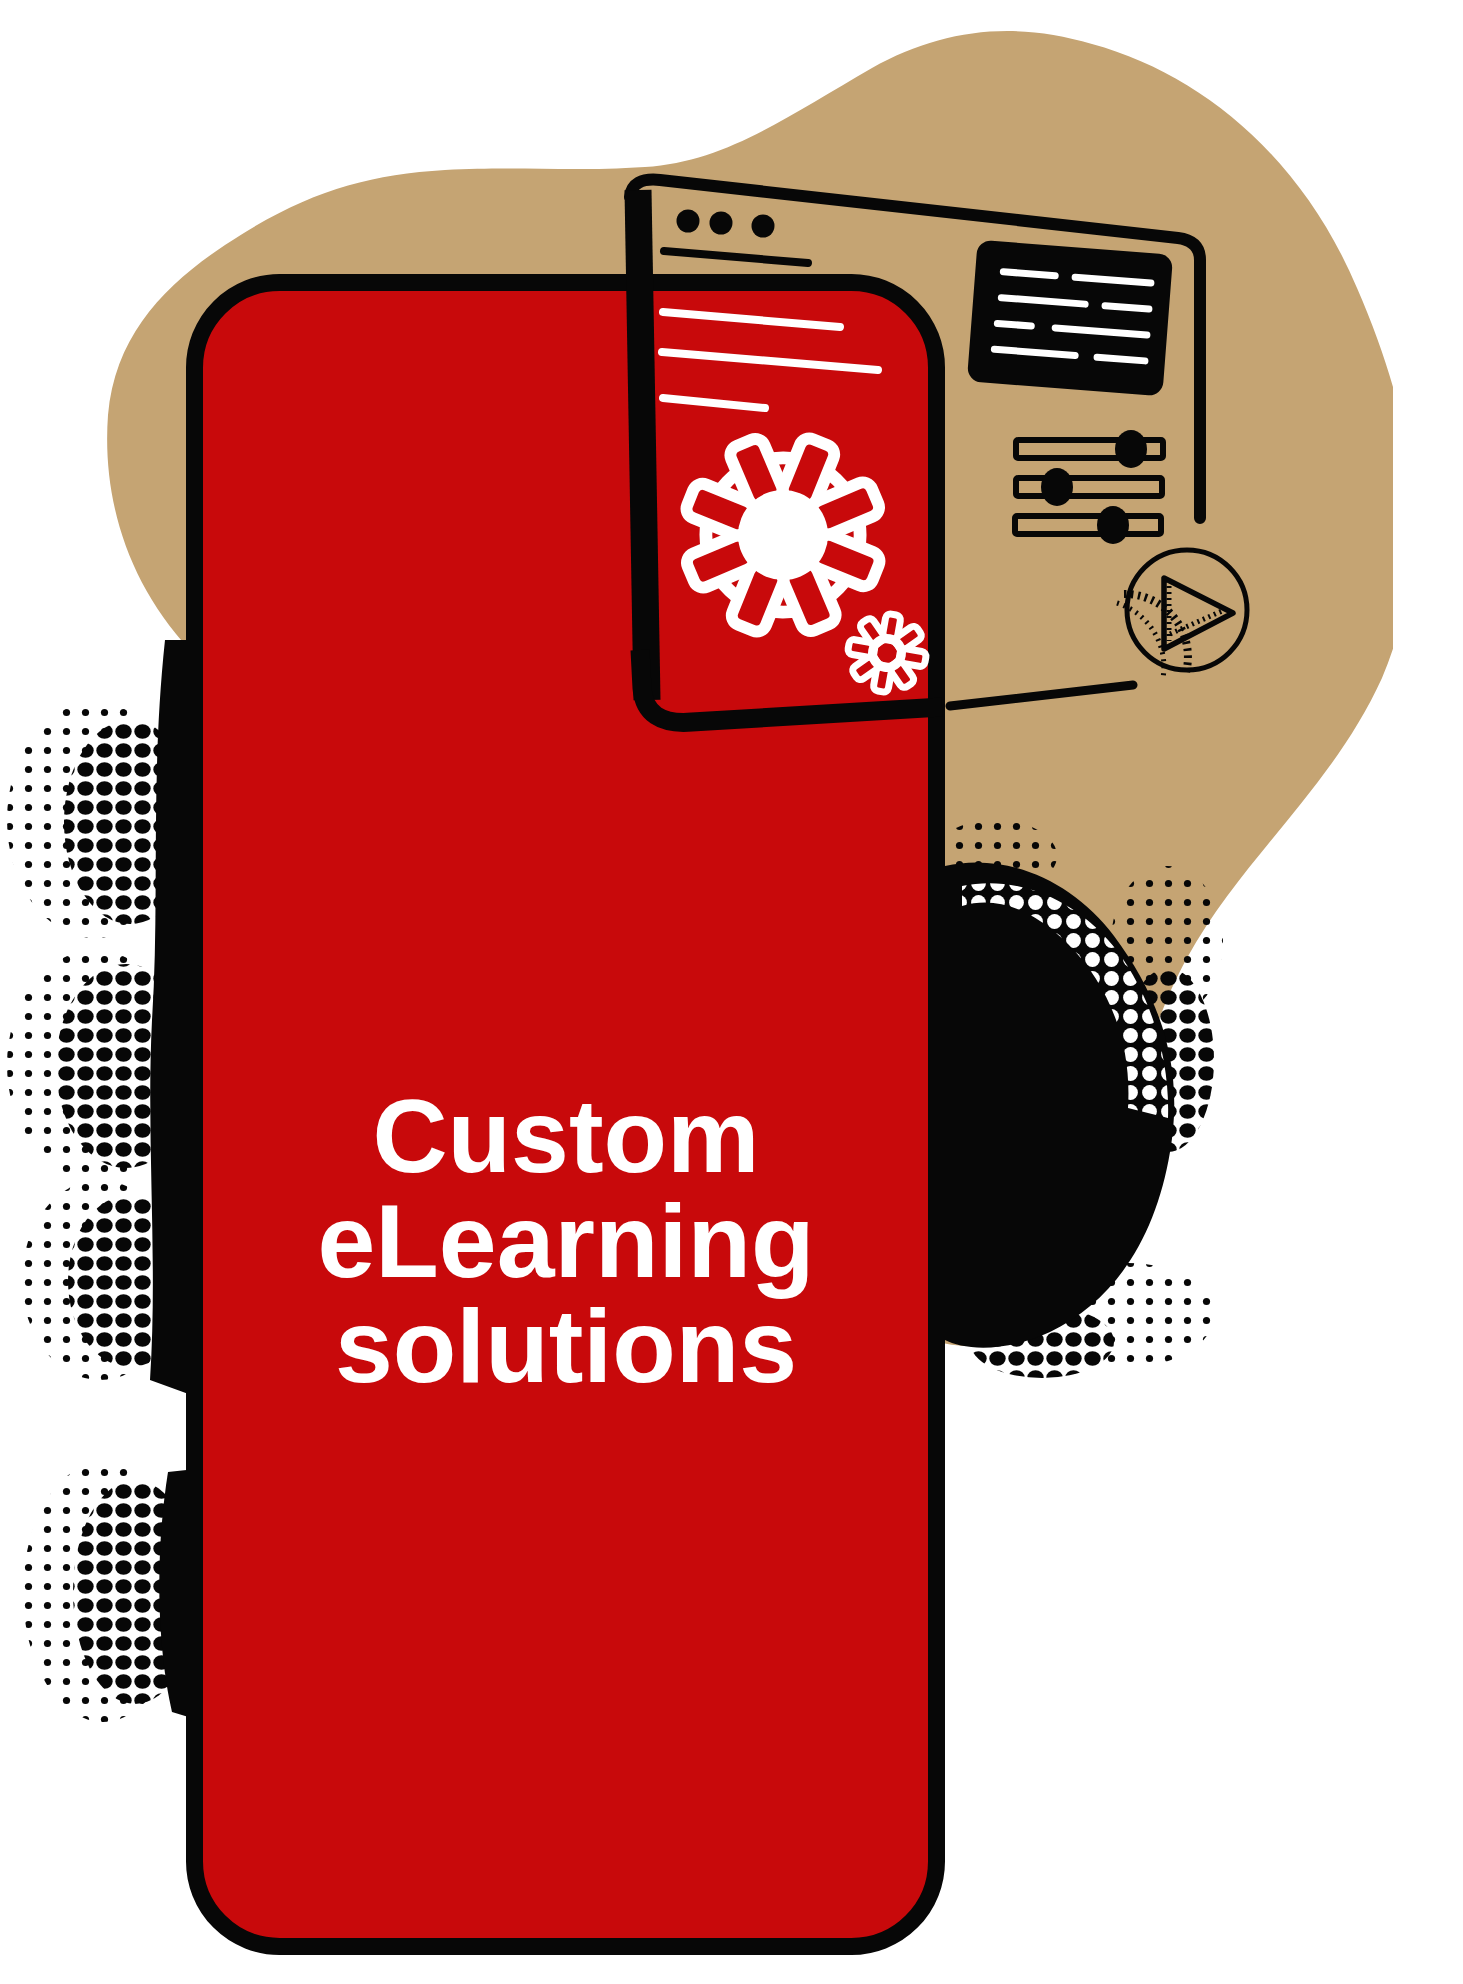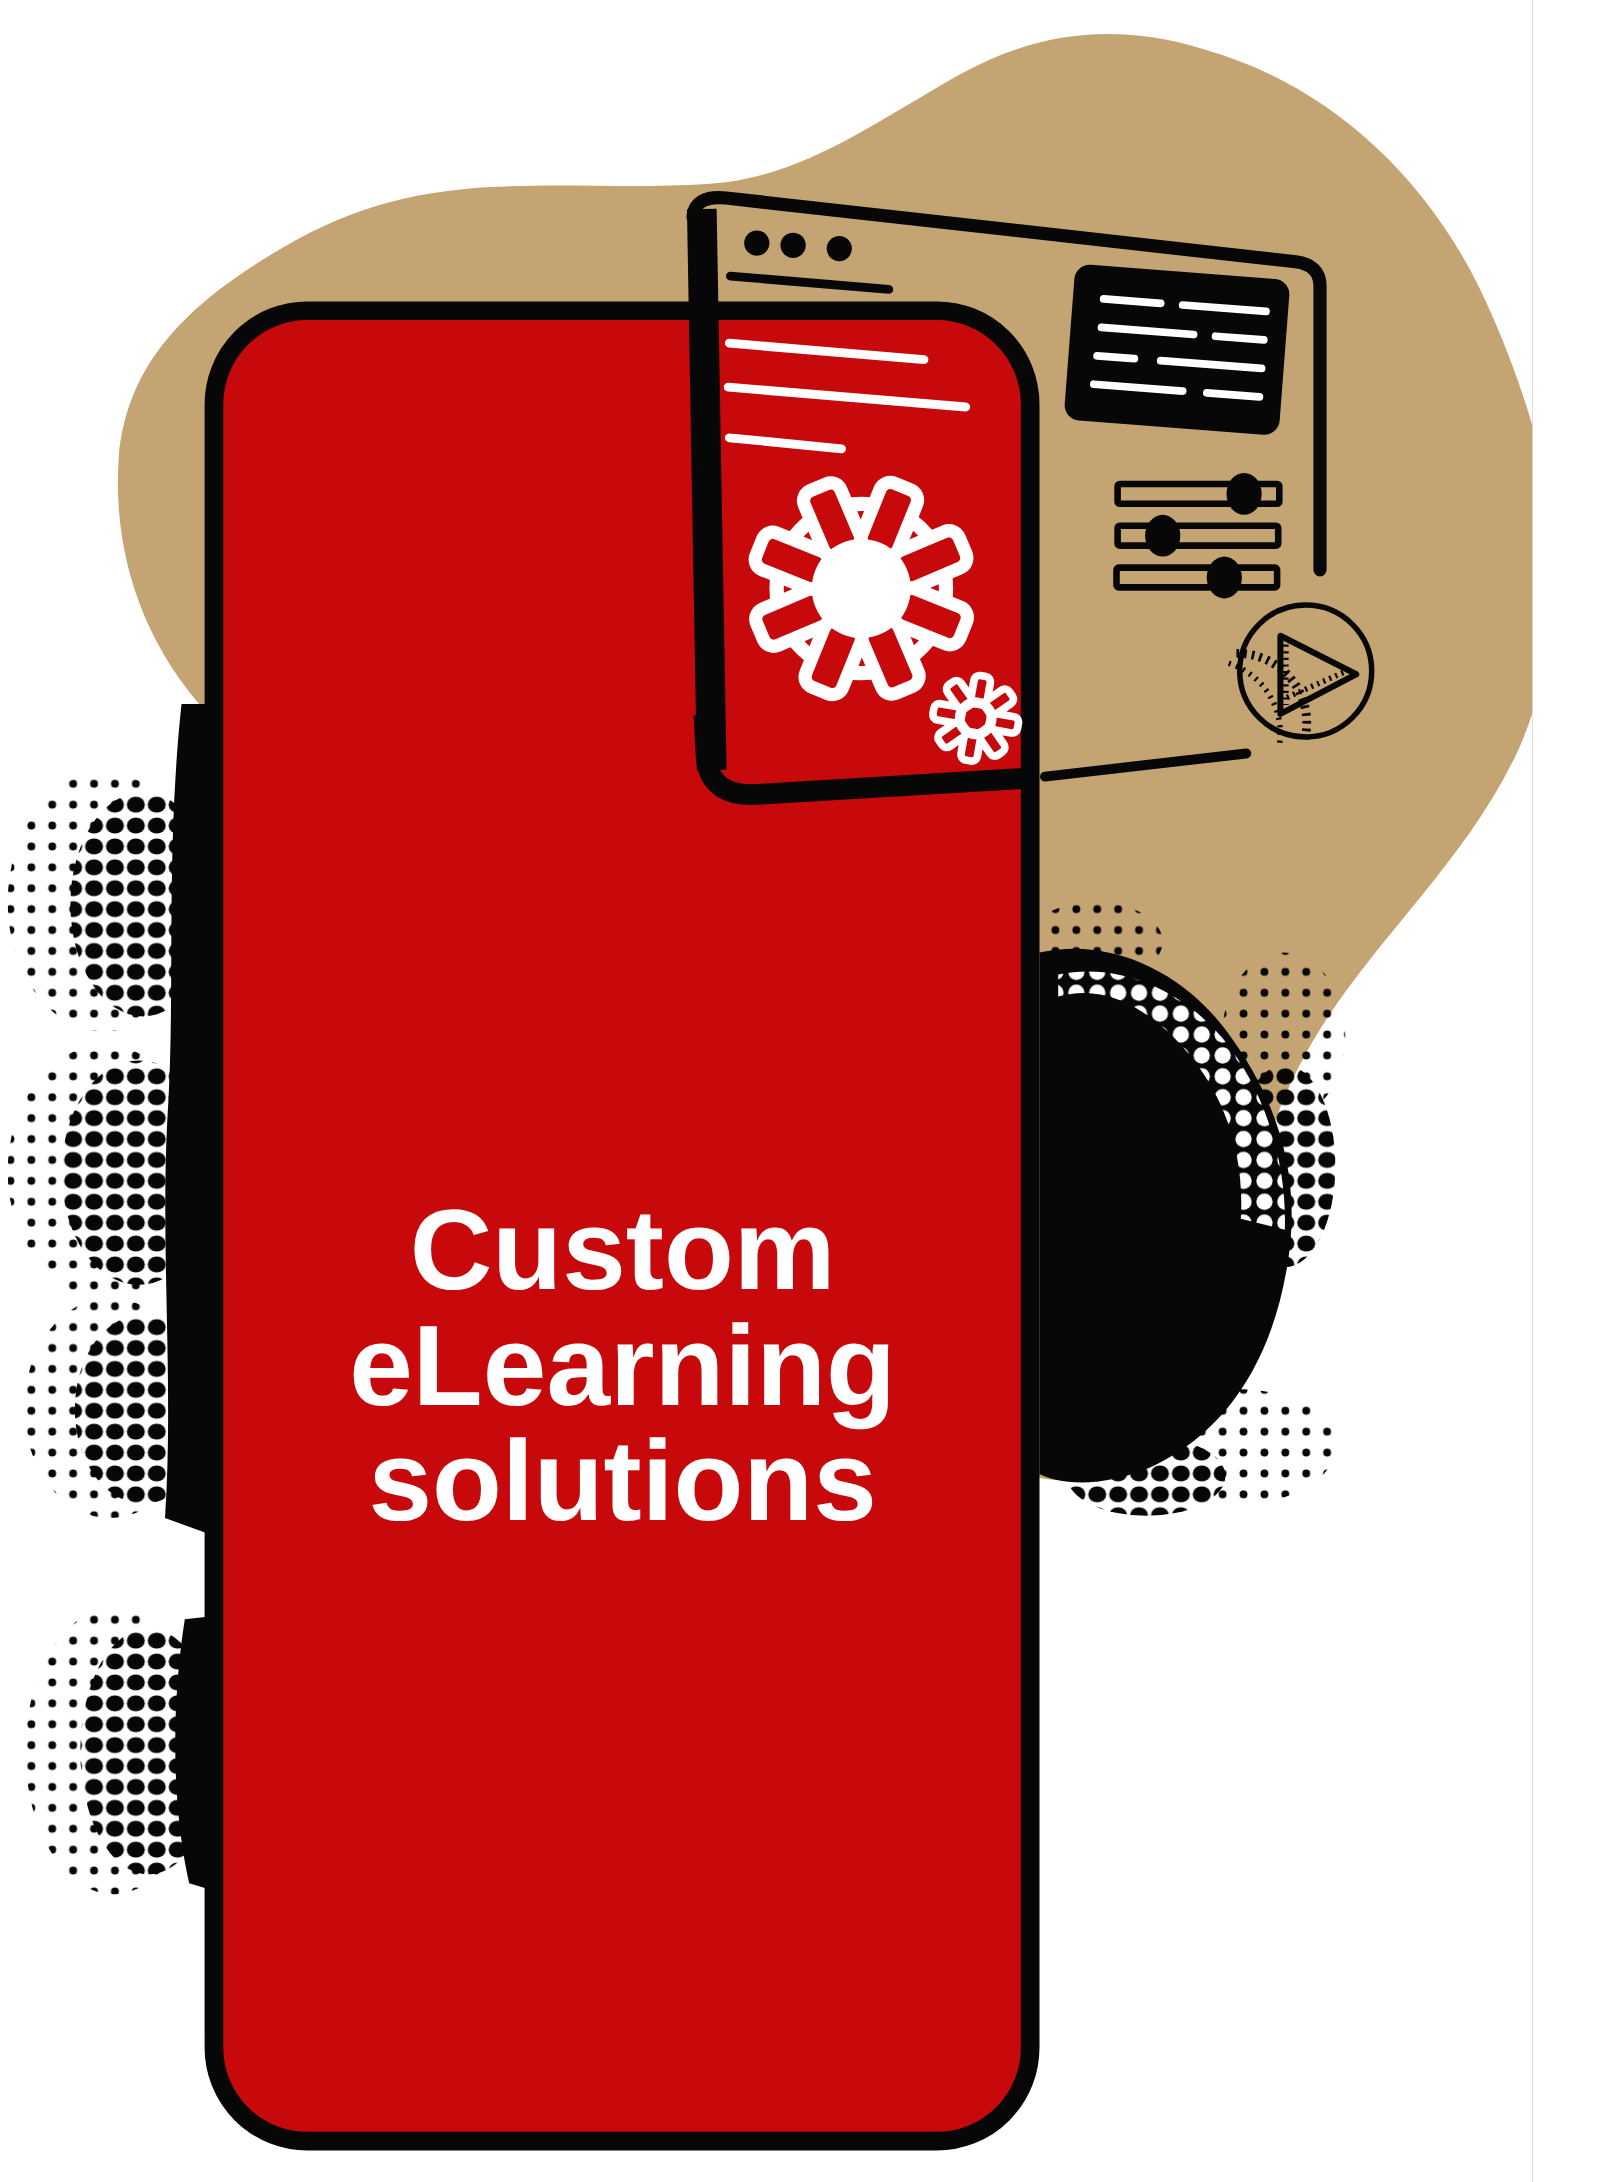--- a/index.html
+++ b/index.html
@@ -1,16 +1,16 @@
 <!DOCTYPE html>
 <html><head>
 <meta charset="utf-8">
 <style>
   html,body{margin:0;padding:0;background:#fff;}
-  .stage{width:1393px;height:1984px;position:relative;overflow:hidden;background:#737373;}
+  .stage{width:1393px;height:1984px;position:relative;overflow:hidden;background:#84cc16;}
   svg{display:block;width:1463px;height:1984px;}
   .ink{fill:#070707;}
   .ink-stroke{stroke:#070707;fill:none;}
   .white-stroke{stroke:#ffffff;fill:none;}
   .headline{
     font-family:"Liberation Sans","DejaVu Sans",sans-serif;
     font-weight:700;
     font-size:104px;
     letter-spacing:0px;
     text-anchor:middle;

